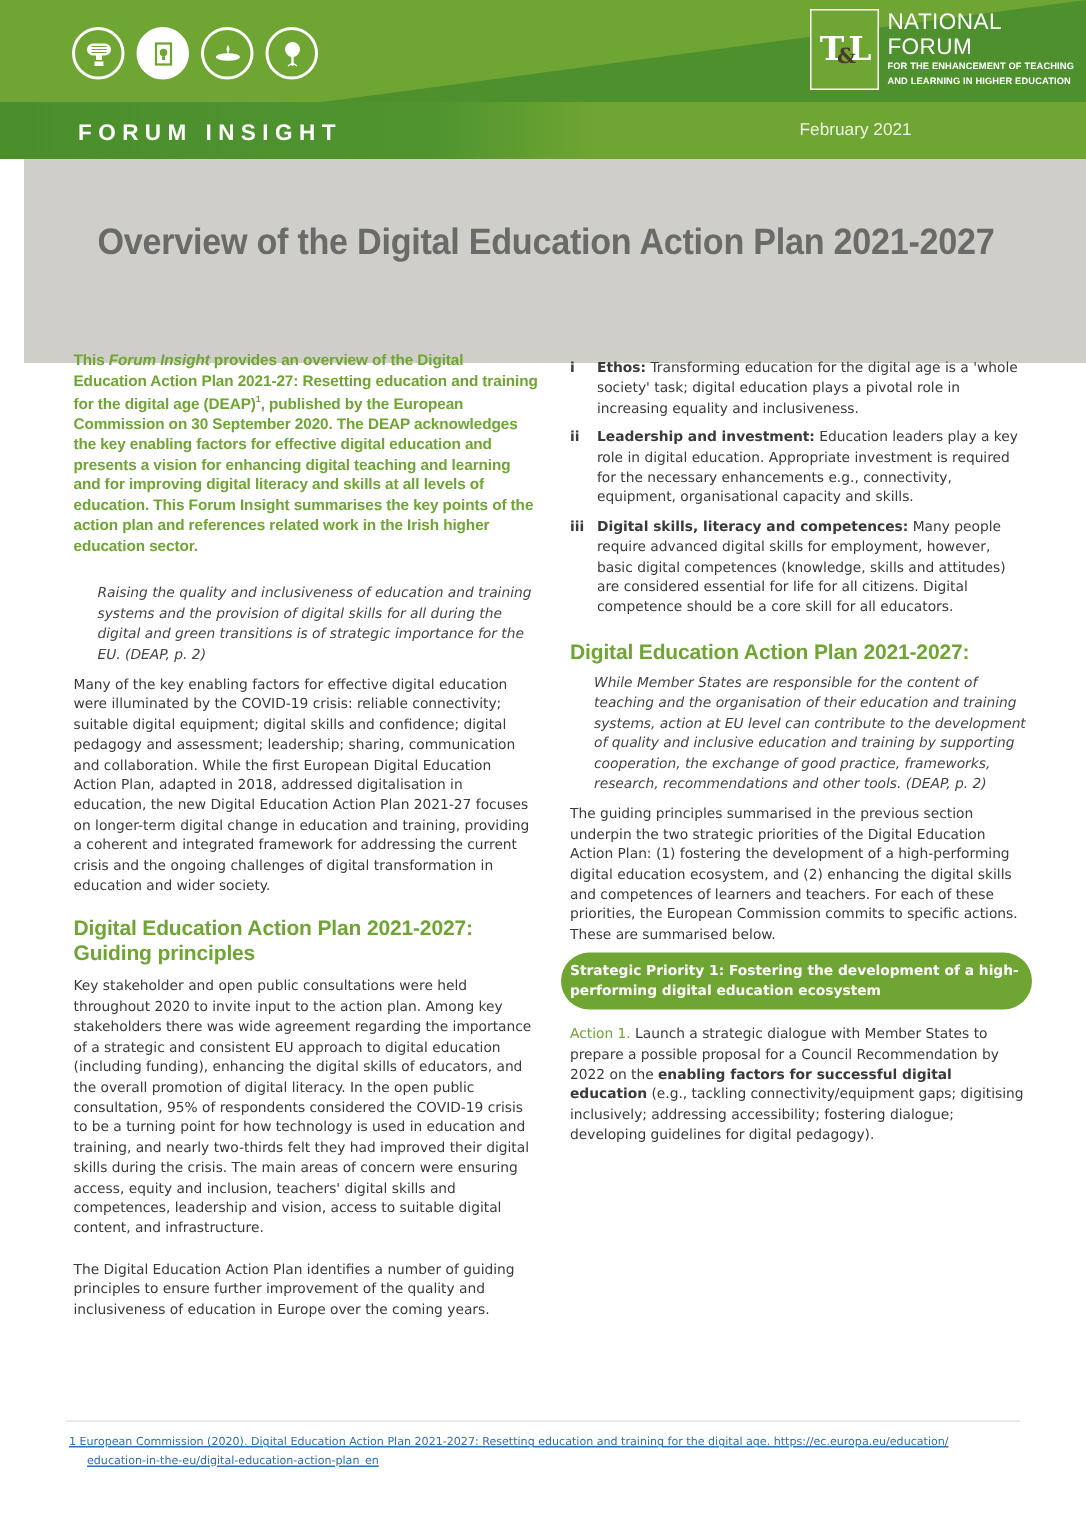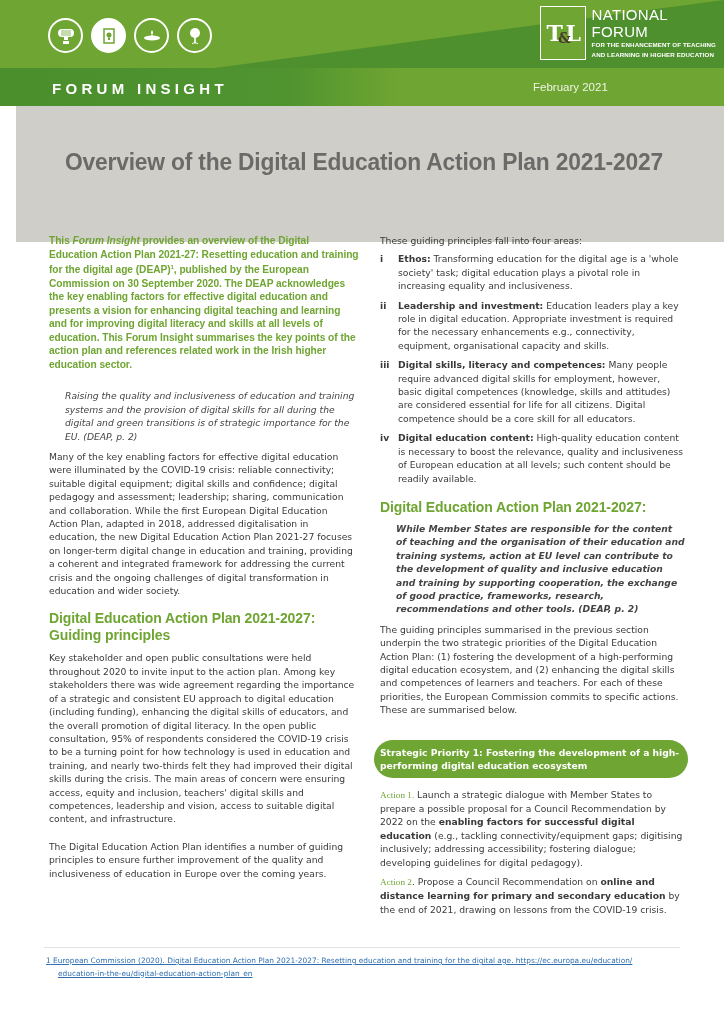--- a/index.html
+++ b/index.html
@@ -82,21 +82,21 @@
     .principles { list-style: none; }
     .principles li { display: flex; margin-bottom: 6px; }
     .principles .num { width: 18px; flex: none; font-weight: bold; font-size: 9.2px; line-height: 13.4px; color: #3a3a3a; }
     .principles .body { flex: 1; }
     b { font-weight: bold; color: #3a3a3a; }
 
     .priority-box {
       background: #6fa532; color: #ffffff; padding: 6px 6px 6px 6px;
       font-size: 9.2px; line-height: 13px; font-weight: bold; margin-left: -6px; width: 314px;
     }
-    .action-label { color: #6fa532; font-family: Liberation Serif, serif; }
+    .action-label { color: #6fa532; }
 
     
     .footnote-rule { position: absolute; left: 44px; top: 947px; width: 636px; height: 1px; background: #e2e2e2; }
     .footnote {
       position: absolute; left: 46px; top: 955px; width: 640px;
       font-size: 7.4px; line-height: 12.5px; color: #2f6fb0;
     }
     .footnote a { color: #2f6fb0; text-decoration: underline; }
     .footnote .line2 { padding-left: 12px; display: block; }
   </style>
@@ -168,46 +168,40 @@
 
   <p class="quote" style="margin-top:18px;">Raising the quality and inclusiveness of education and training systems and the provision of digital skills for all during the digital and green transitions is of strategic importance for the EU. (DEAP, p. 2)</p>
   <p style="margin-top:7px;">Many of the key enabling factors for effective digital education were illuminated by the COVID-19 crisis: reliable connectivity; suitable digital equipment; digital skills and confidence; digital pedagogy and assessment; leadership; sharing, communication and collaboration. While the first European Digital Education Action Plan, adapted in 2018, addressed digitalisation in education, the new Digital Education Action Plan 2021-27 focuses on longer-term digital change in education and training, providing a coherent and integrated framework for addressing the current crisis and the ongoing challenges of digital transformation in education and wider society.</p>
 
   <h2 style="margin-top:13px;"><span>Digital Education Action Plan 2021-2027:</span><br><span>Guiding principles</span></h2>
   <p style="margin-top:7px;">Key stakeholder and open public consultations were held throughout 2020 to invite input to the action plan. Among key stakeholders there was wide agreement regarding the importance of a strategic and consistent EU approach to digital education (including funding), enhancing the digital skills of educators, and the overall promotion of digital literacy. In the open public consultation, 95% of respondents considered the COVID-19 crisis to be a turning point for how technology is used in education and training, and nearly two-thirds felt they had improved their digital skills during the crisis. The main areas of concern were ensuring access, equity and inclusion, teachers' digital skills and competences, leadership and vision, access to suitable digital content, and infrastructure.</p>
   <p style="margin-top:14px;">The Digital Education Action Plan identifies a number of guiding principles to ensure further improvement of the quality and inclusiveness of education in Europe over the coming years.</p>
 </div>
 
 <div class="col col-right">
-  <p>These guiding principles fall into four areas:</p>
   <ul class="principles" style="margin-top:5px;">
     <li>
         <span class="num">i</span>
         <p class="body"><b>Ethos:</b><span> Transforming education for the digital age is a 'whole society' task; digital education plays a pivotal role in increasing equality and inclusiveness.</span></p>
       </li>
     <li>
         <span class="num">ii</span>
         <p class="body"><b>Leadership and investment:</b><span> Education leaders play a key role in digital education. Appropriate investment is required for the necessary enhancements e.g., connectivity, equipment, organisational capacity and skills.</span></p>
       </li>
     <li>
         <span class="num">iii</span>
         <p class="body"><b>Digital skills, literacy and competences:</b><span> Many people require advanced digital skills for employment, however, basic digital competences (knowledge, skills and attitudes) are considered essential for life for all citizens. Digital competence should be a core skill for all educators.</span></p>
       </li>
-    <li>
-        <span class="num">iv</span>
-        <p class="body"><b>Digital education content:</b><span> High-quality education content is necessary to boost the relevance, quality and inclusiveness of European education at all levels; such content should be readily available.</span></p>
-      </li>
   </ul>
 
   <h2 style="margin-top:14px;"><span>Digital Education Action Plan 2021-2027:</span><br></h2>
-  <p class="quote" style="margin-top:6px;font-weight:bold;">While Member States are responsible for the content of teaching and the organisation of their education and training systems, action at EU level can contribute to the development of quality and inclusive education and training by supporting cooperation, the exchange of good practice, frameworks, research, recommendations and other tools. (DEAP, p. 2)</p>
+  <p class="quote" style="margin-top:6px;">While Member States are responsible for the content of teaching and the organisation of their education and training systems, action at EU level can contribute to the development of quality and inclusive education and training by supporting cooperation, the exchange of good practice, frameworks, research, recommendations and other tools. (DEAP, p. 2)</p>
   <p style="margin-top:7px;">The guiding principles summarised in the previous section underpin the two strategic priorities of the Digital Education Action Plan: (1) fostering the development of a high-performing digital education ecosystem, and (2) enhancing the digital skills and competences of learners and teachers. For each of these priorities, the European Commission commits to specific actions. These are summarised below.</p>
 
-  <div class="priority-box" style="margin-top:23px;border-radius:19px;">Strategic Priority 1: Fostering the development of a high-performing digital education ecosystem</div>
+  <div class="priority-box" style="margin-top:5px;border-radius:19px;">Strategic Priority 1: Fostering the development of a high-performing digital education ecosystem</div>
 
   <p style="margin-top:10px;"><span class="action-label">Action 1.</span><span> Launch a strategic dialogue with Member States to prepare a possible proposal for a Council Recommendation by 2022 on the </span><b>enabling factors for successful digital education</b><span> (e.g., tackling connectivity/equipment gaps; digitising inclusively; addressing accessibility; fostering dialogue; developing guidelines for digital pedagogy).</span></p>
-  <p style="margin-top:6px;"><span class="action-label">Action 2</span><span>. Propose a Council Recommendation on </span><b>online and distance learning for primary and secondary education</b><span> by the end of 2021, drawing on lessons from the COVID-19 crisis.</span></p>
 </div>
 
 <div class="footnote-rule"></div>
 <div class="footnote">
   <a><span>1</span><span> European Commission (2020). Digital Education Action Plan 2021-2027: Resetting education and training for the digital age. https://ec.europa.eu/education/</span><span class="line2">education-in-the-eu/digital-education-action-plan_en</span></a>
 </div>
 
 </body></html>

